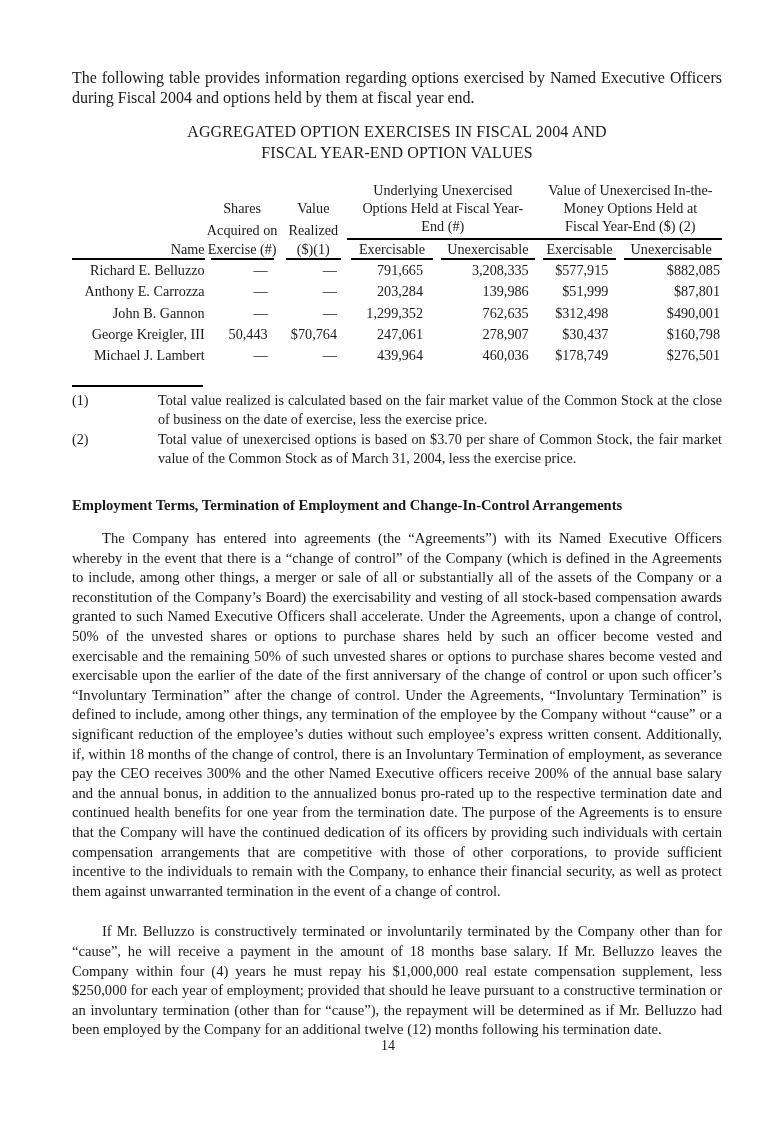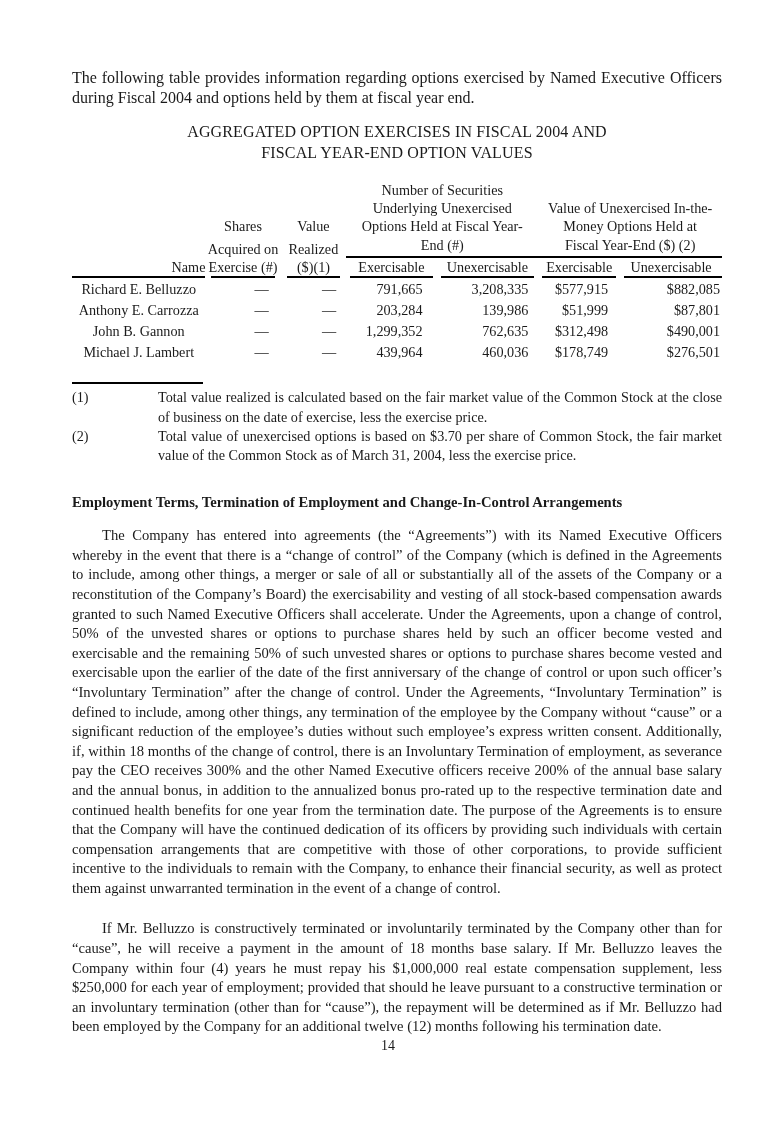--- a/index.html
+++ b/index.html
@@ -74,21 +74,21 @@
   .hrule td { height: 0; }
   .hrule .rule {
     display: block;
     border-bottom: 2.2px solid #000;
     height: 0;
   }
   tr.datarow td {
     line-height: 19.6px;
     padding-top: 1.5px;
   }
-  td.name  { text-align: center;  padding-left: 3px; font-family: Liberation Serif, serif; }
+  td.name  { text-align: right;  padding-left: 3px; font-family: Liberation Serif, serif; }
   td.num   { text-align: right; padding-right: 8px; }
   td.num.c2 { padding-right: 12px; }
   td.num.c3 { padding-right: 10px; }
   td.num.c4 { padding-right: 14px; }
   td.num.c5 { padding-right: 10px; }
   td.num.c6 { padding-right: 12px; }
   td.num.c7 { padding-right: 2px; }
 
   
   .fn-rule {
@@ -150,28 +150,20 @@
       <col style="width:166px">
       <col style="width:84px">
       <col style="width:72px">
       <col style="width:98px">
       <col style="width:110px">
       <col style="width:88px">
       <col style="width:110px">
     </colgroup>
     <tbody>
 
-      <tr>
-        <td></td>
-        <td></td>
-        <td></td>
-        <td class="grp-h" colspan="2">Number of Securities</td>
-        <td></td>
-        <td></td>
-      </tr>
 
       <tr>
         <td></td>
         <td></td>
         <td></td>
         <td class="grp-h" colspan="2">Underlying Unexercised</td>
         <td class="grp-h" colspan="2">Value of Unexercised In-the-</td>
       </tr>
 
       <tr>
@@ -251,20 +243,29 @@
       <tr class="datarow">
         <td class="name">John B. Gannon</td>
         <td class="num c2">—</td>
         <td class="num c3">—</td>
         <td class="num c4">1,299,352</td>
         <td class="num c5">762,635</td>
         <td class="num c6">$312,498</td>
         <td class="num c7">$490,001</td>
       </tr>
       <tr class="datarow">
+        <td class="name">George Kreigler, III</td>
+        <td class="num c2">50,443</td>
+        <td class="num c3">$70,764</td>
+        <td class="num c4">247,061</td>
+        <td class="num c5">278,907</td>
+        <td class="num c6">$30,437</td>
+        <td class="num c7">$160,798</td>
+      </tr>
+      <tr class="datarow">
         <td class="name">Michael J. Lambert</td>
         <td class="num c2">—</td>
         <td class="num c3">—</td>
         <td class="num c4">439,964</td>
         <td class="num c5">460,036</td>
         <td class="num c6">$178,749</td>
         <td class="num c7">$276,501</td>
       </tr>
     </tbody>
   </table>

